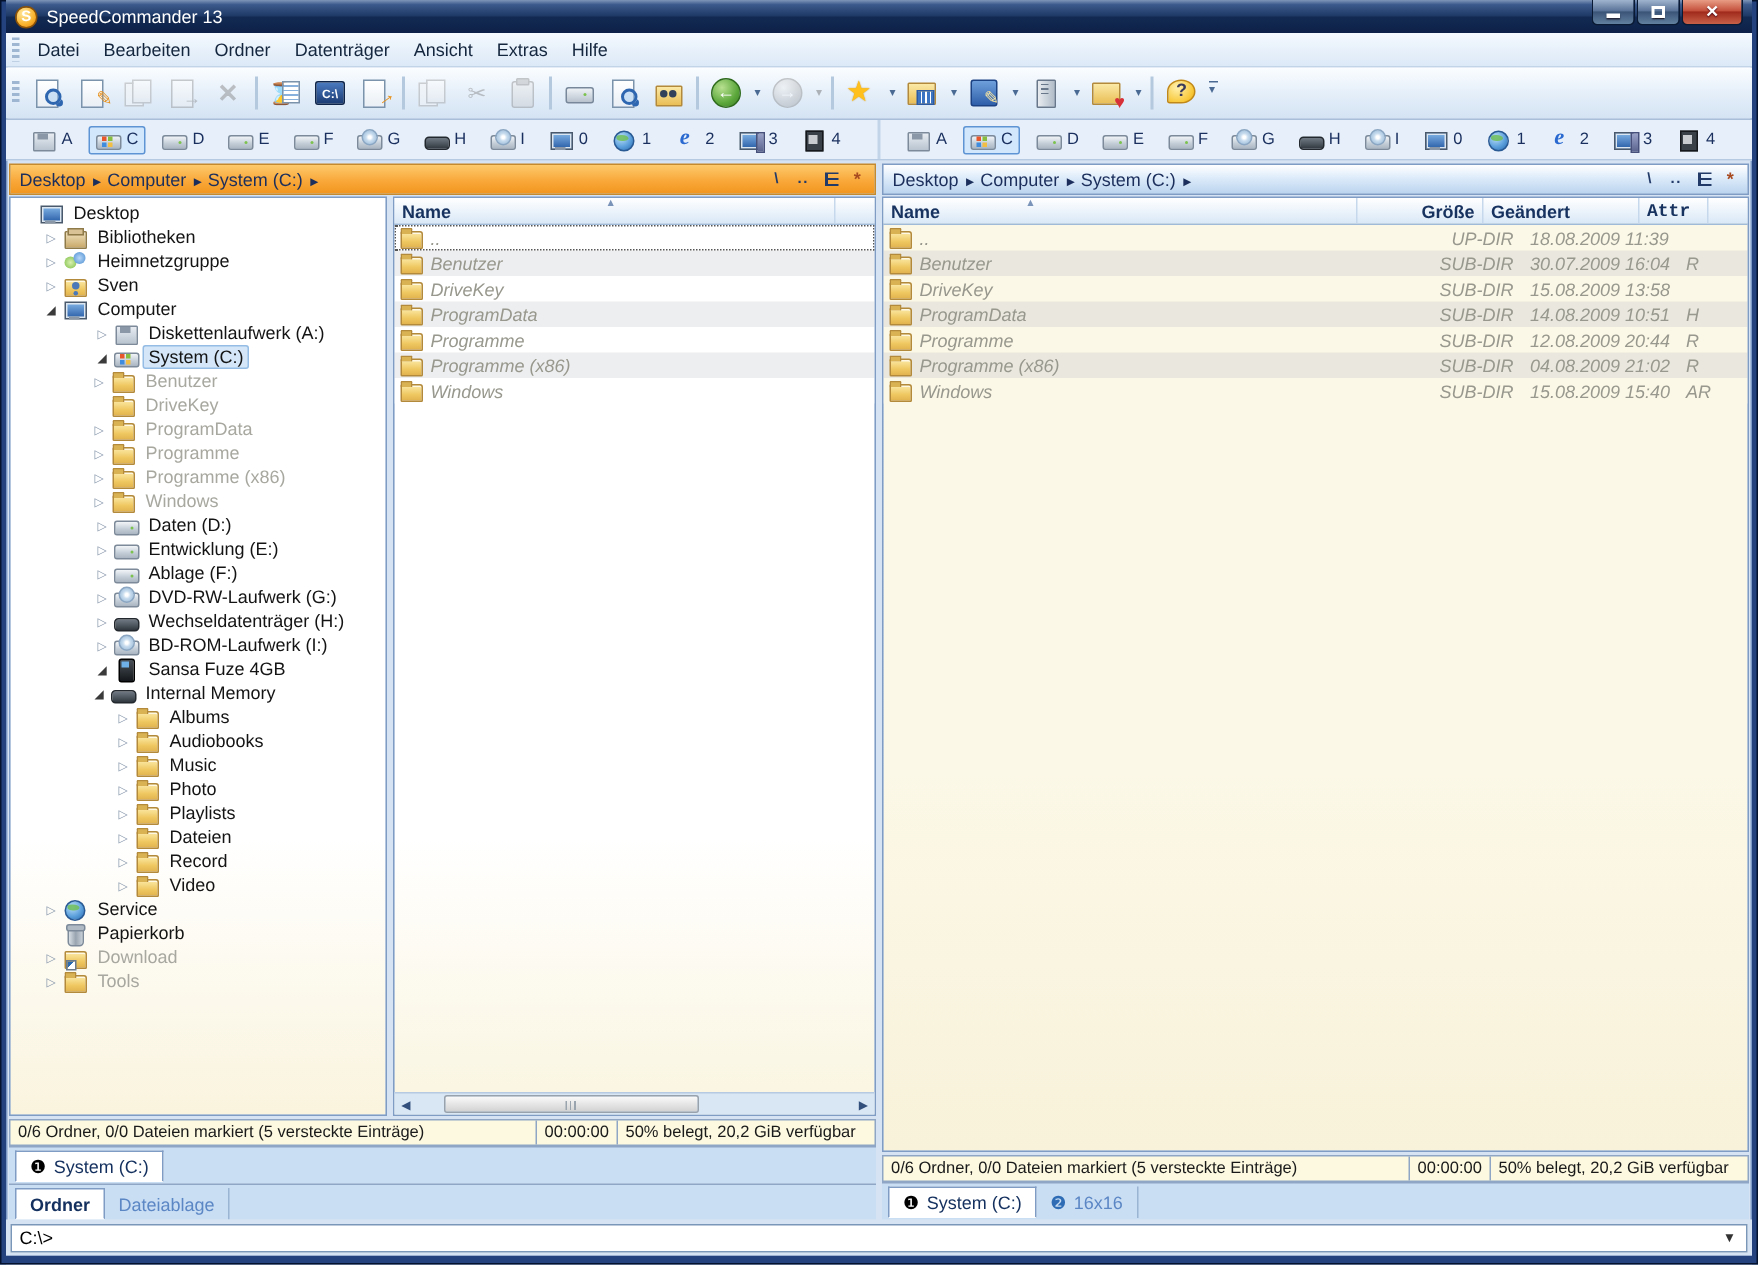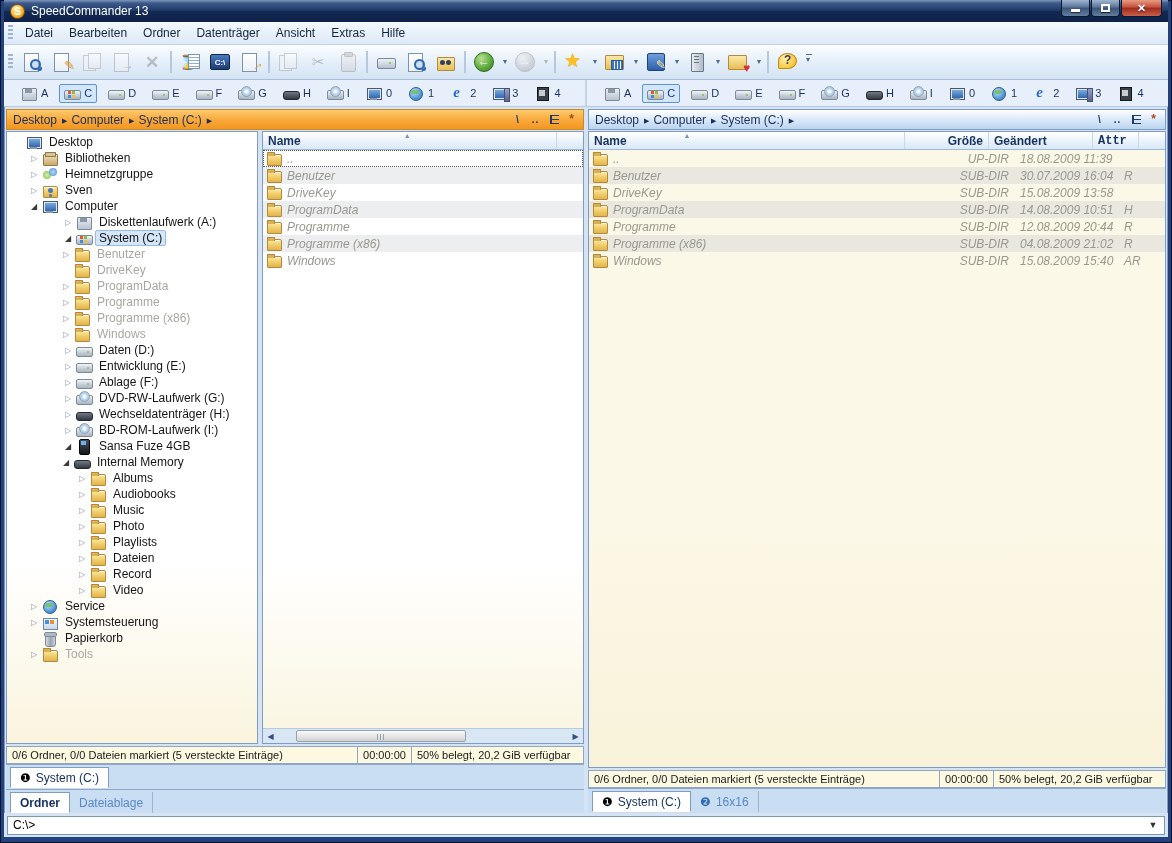--- a/index.html
+++ b/index.html
@@ -753,32 +753,32 @@
               <span class="ic" data-name="tree-item-icon"></span>
               <span class="tlbl" data-name="tree-item-label">Video</span>
             </div>
 
             <div class="trow" data-name="tree-item-netzwerk" data-depth="1" data-exp="c" data-icon="network">
               <span class="exp" data-name="expander-icon"></span>
               <span class="ic" data-name="tree-item-icon"></span>
               <span class="tlbl" data-name="tree-item-label">Service</span>
             </div>
 
-            <div class="trow" data-name="tree-item-systemsteuerung" data-depth="1" data-exp="c" data-icon="controlpanel">
-              <span class="exp" data-name="expander-icon"></span>
-              <span class="ic" data-name="tree-item-icon"></span>
-              <span class="tlbl" data-name="tree-item-label">Systemsteuerung</span>
-            </div>
 
             <div class="trow" data-name="tree-item-papierkorb" data-depth="1" data-exp="l" data-icon="recycle">
               <span class="exp" data-name="expander-icon"></span>
               <span class="ic" data-name="tree-item-icon"></span>
               <span class="tlbl" data-name="tree-item-label">Papierkorb</span>
             </div>
 
+            <div class="trow" data-name="tree-item-download" data-depth="1" data-exp="c" data-icon="folderlink" data-dim="true">
+              <span class="exp" data-name="expander-icon"></span>
+              <span class="ic" data-name="tree-item-icon"></span>
+              <span class="tlbl" data-name="tree-item-label">Download</span>
+            </div>
 
             <div class="trow" data-name="tree-item-tools" data-depth="1" data-exp="c" data-icon="folder" data-dim="true">
               <span class="exp" data-name="expander-icon"></span>
               <span class="ic" data-name="tree-item-icon"></span>
               <span class="tlbl" data-name="tree-item-label">Tools</span>
             </div>
           </div>
         <div class="filepane" data-name="file-list-left">
           <div class="lheader" data-name="column-headers-left">
             <span class="hcell hname" data-name="column-header-name">

